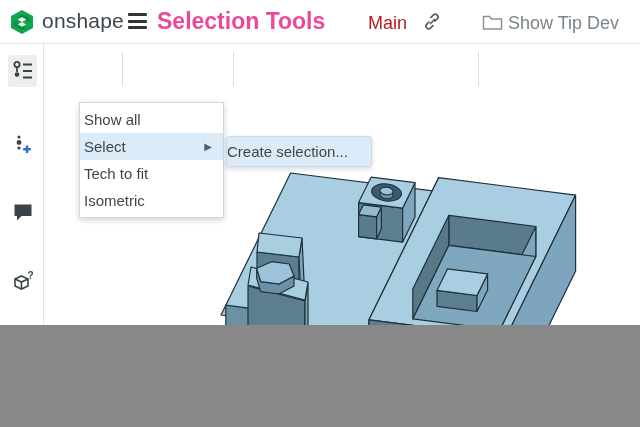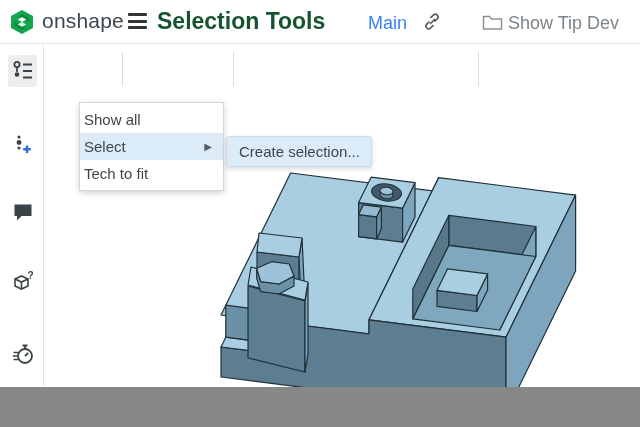--- a/index.html
+++ b/index.html
@@ -1,29 +1,29 @@
 <!DOCTYPE html>
 <html><head>
 <meta charset="utf-8">
 <style>
   * { margin:0; padding:0; box-sizing:border-box; }
   html,body { background:#888; }
   .app {
-    position:relative; width:640px; height:387px; background:#fff; overflow:hidden;
+    position:relative; width:640px; height:325px; background:#fff; overflow:hidden;
     font-family:"Liberation Sans", sans-serif; -webkit-font-smoothing:antialiased;
   }
   
   .header { position:absolute; left:0; top:0; width:640px; height:44px; background:#fff;
             border-bottom:1px solid #e6e6e6; display:flex; align-items:center; }
   .logo { position:absolute; left:9px; top:9px; width:26px; height:26px; }
   .brand { position:absolute; left:42px; top:9px; font-size:21px; color:#3d464c; letter-spacing:0.2px; }
   .hamburger { position:absolute; left:128px; top:13px; width:19px; height:17px; cursor:pointer; }
   .hamburger span { display:block; height:3px; background:#2f3539; border-radius:1px; margin-bottom:3.5px; }
-  .doc-title { position:absolute; left:157px; top:8px; font-size:23px; font-weight:bold; color:#14532d; white-space:nowrap; }
-  .version { position:absolute; left:368px; top:13px; font-size:18px; color:#3b82f6; }
+  .doc-title { position:absolute; left:157px; top:8px; font-size:23px; font-weight:bold; color:#ec4899; white-space:nowrap; }
+  .version { position:absolute; left:368px; top:13px; font-size:18px; color:#b91c1c; }
   .link-ic { position:absolute; left:422px; top:12px; }
   .folder-ic { position:absolute; left:482px; top:13px; }
   .project { position:absolute; left:508px; top:13px; font-size:18px; color:#7b848a; white-space:nowrap; }
   
   .sidebar { position:absolute; left:0; top:44px; width:44px; height:383px; background:#fff;
              border-right:1px solid #e4e4e4; }
   .side-ic { position:absolute; left:8px; width:29px; height:32px; color:#3c4347; cursor:pointer;
              display:flex; align-items:center; justify-content:center; }
   .side-ic.active { background:#ededed; border-radius:3px; }
   
@@ -38,21 +38,21 @@
   .model-svg { position:absolute; left:0; top:0; width:596px; height:333px; }
   
   .ctx-menu { position:absolute; left:79px; top:102px; width:145px; background:#fff;
               border:1px solid #d6d6d6; box-shadow:0 2px 6px rgba(0,0,0,.18); padding:3px 0; z-index:40; }
   .ctx-item { position:relative; height:27px; line-height:27px; padding-left:4px; font-size:15px;
               color:#3f464a; cursor:pointer; white-space:nowrap; }
   .ctx-item.hl { background:#dcebf8; }
   .ctx-arrow { position:absolute; right:11px; top:0; font-size:10px; color:#55606a; }
   .submenu { position:absolute; left:226px; top:136px; width:146px; height:31px; background:#dcebf8;
              border:1px solid #c8dcee; border-radius:3px; box-shadow:0 2px 5px rgba(0,0,0,.15);
-             font-size:15px; color:#3f464a; line-height:29px; padding-left:12px; cursor:pointer; z-index:41; white-space:nowrap; }
+             font-size:15px; color:#3f464a; line-height:29px; padding-left:0; cursor:pointer; z-index:41; white-space:nowrap; }
 </style>
 </head>
 <body>
 
 <div class="app">
 
   <div class="header">
     <svg class="logo" viewBox="0 0 26 26">
       <polygon points="13,1 24,7 24,19 13,25 2,19 2,7" fill="#12a74e"></polygon>
       <polygon points="13,5 20.5,9.2 20.5,13.2 9.5,7.2" fill="#0d8a3f"></polygon>
@@ -215,16 +215,17 @@
         <ellipse cx="386.5" cy="192.5" rx="15" ry="8.5" transform="rotate(7 386.5 192.5)" fill="#3f5a6a" stroke="#1f3039" stroke-width="1"></ellipse>
         <ellipse cx="386.5" cy="195" rx="6.5" ry="3.8" transform="rotate(7 386.5 195)" fill="#6b91a7" stroke="#1f3039" stroke-width="1"></ellipse>
         <ellipse cx="386.5" cy="191" rx="6.5" ry="3.8" transform="rotate(7 386.5 191)" fill="#9cc3d9" stroke="#1f3039" stroke-width="1"></ellipse>
       </svg>
   </div>
 
   <div class="ctx-menu" id="ctx-menu">
       <div class="ctx-item">Show all</div>
       <div class="ctx-item hl" style="background: rgb(220, 235, 248);">Select<span class="ctx-arrow">▶</span></div>
       <div class="ctx-item">Tech to fit</div>
+      <div class="ctx-item">Isometric</div>
     </div>
   <div class="submenu">Create selection...</div>
 
 </div>
 
 </body></html>

